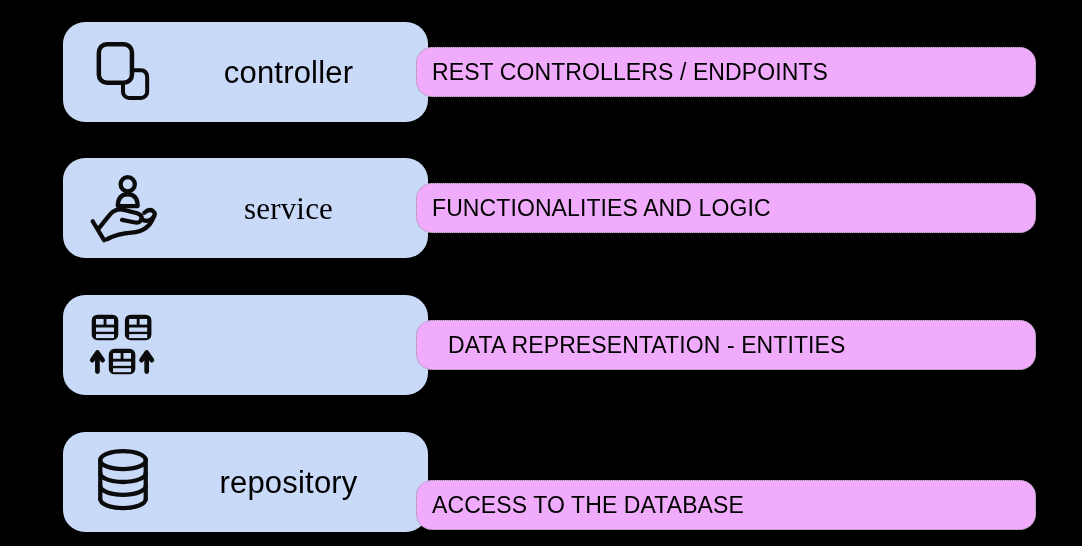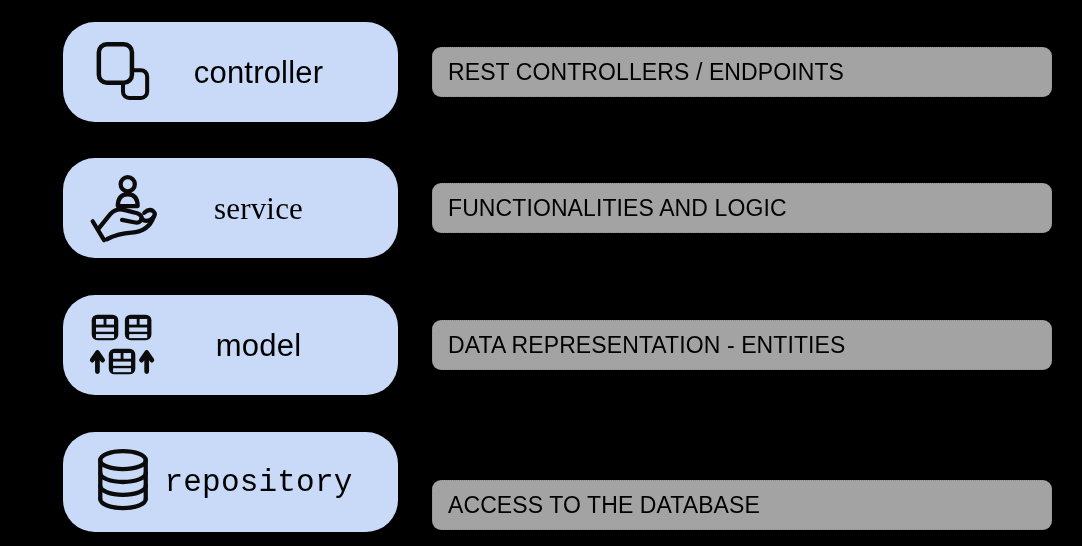--- a/index.html
+++ b/index.html
@@ -14,24 +14,25 @@
     height: 546px;
     background: #000000;
     overflow: hidden;
   }
   .layer-box {
     position: absolute;
     left: 63px;
     width: 335px;
     height: 100px;
     background: #c9daf8;
-    border-radius: 32px;
+    border-radius: 22px;
     display: flex;
     align-items: center;
     justify-content: center;
+    padding-left: 30px;
   }
   .layer-box .icon-slot {
     position: absolute;
     left: 22px;
     top: 50%;
     transform: translateY(-50%);
     width: 76px;
     height: 76px;
     display: flex;
     align-items: center;
@@ -41,45 +42,45 @@
     font-size: 31px;
     color: #000000;
     line-height: 1;
     letter-spacing: 0.2px;
     padding-left: 56px; 
     padding-right: 0;
     text-align: center;
   }
   .desc-box {
     position: absolute;
-    left: 432px;
+    left: 416px;
     width: 620px;
     height: 50px;
-    background: #a3a3a3;
+    background: #f0abfc;
     border: 1px dotted #8d8d8d;
-    border-radius: 9px;
+    border-radius: 16px;
     box-sizing: border-box;
     display: flex;
     align-items: center;
   }
   .desc-label {
     font-size: 23px;
     color: #000000;
     padding-left: 15px;
     letter-spacing: 0.1px;
     white-space: nowrap;
   }
   
   .row-0 .layer-box { top: 22px; }
   .row-1 .layer-box { top: 158px; font-family: Liberation Serif, serif; }
   .row-2 .layer-box { top: 295px; }
-  .row-3 .layer-box { top: 432px; font-family: Liberation Mono, monospace; }
+  .row-3 .layer-box { top: 432px; }
   .row-0 .desc-box { top: 47px; }
   .row-1 .desc-box { top: 183px; text-align: center; }
-  .row-2 .desc-box { top: 320px; }
+  .row-2 .desc-box { top: 320px; padding-left: 16px; }
   .row-3 .desc-box { top: 457px; margin-top: 23px; }
   svg { display: block; }
 </style>
 </head>
 <body>
 
 <div id="canvas">
 
   <div class="row-0">
     <div class="layer-box">
@@ -140,21 +141,20 @@
             <rect x="27.5" y="55.5" width="19" height="4.5" fill="#c9daf8"></rect>
             <rect x="27.5" y="62.5" width="19" height="4.2" fill="#c9da f8"></rect>
             <rect x="27.5" y="62.5" width="19" height="4.2" fill="#c9daf8"></rect>
           </g>
           <g fill="none" stroke="#0b0b0b" stroke-width="5" stroke-linecap="round" stroke-linejoin="round">
             <path d="M11 66 V49 M11 46 L5.5 54 M11 46 L16.5 54"></path>
             <path d="M63 66 V49 M63 46 L57.5 54 M63 46 L68.5 54"></path>
           </g>
         </svg>
       </span>
-      <span class="layer-label">model</span>
     </div>
     <div class="desc-box">
       <span class="desc-label">DATA REPRESENTATION - ENTITIES</span>
     </div>
   </div>
 
   <div class="row-3">
     <div class="layer-box">
       <span class="icon-slot">
         <svg width="72" height="72" viewBox="0 0 76 76" fill="none" stroke="#0b0b0b" stroke-width="4.5" stroke-linecap="round">

